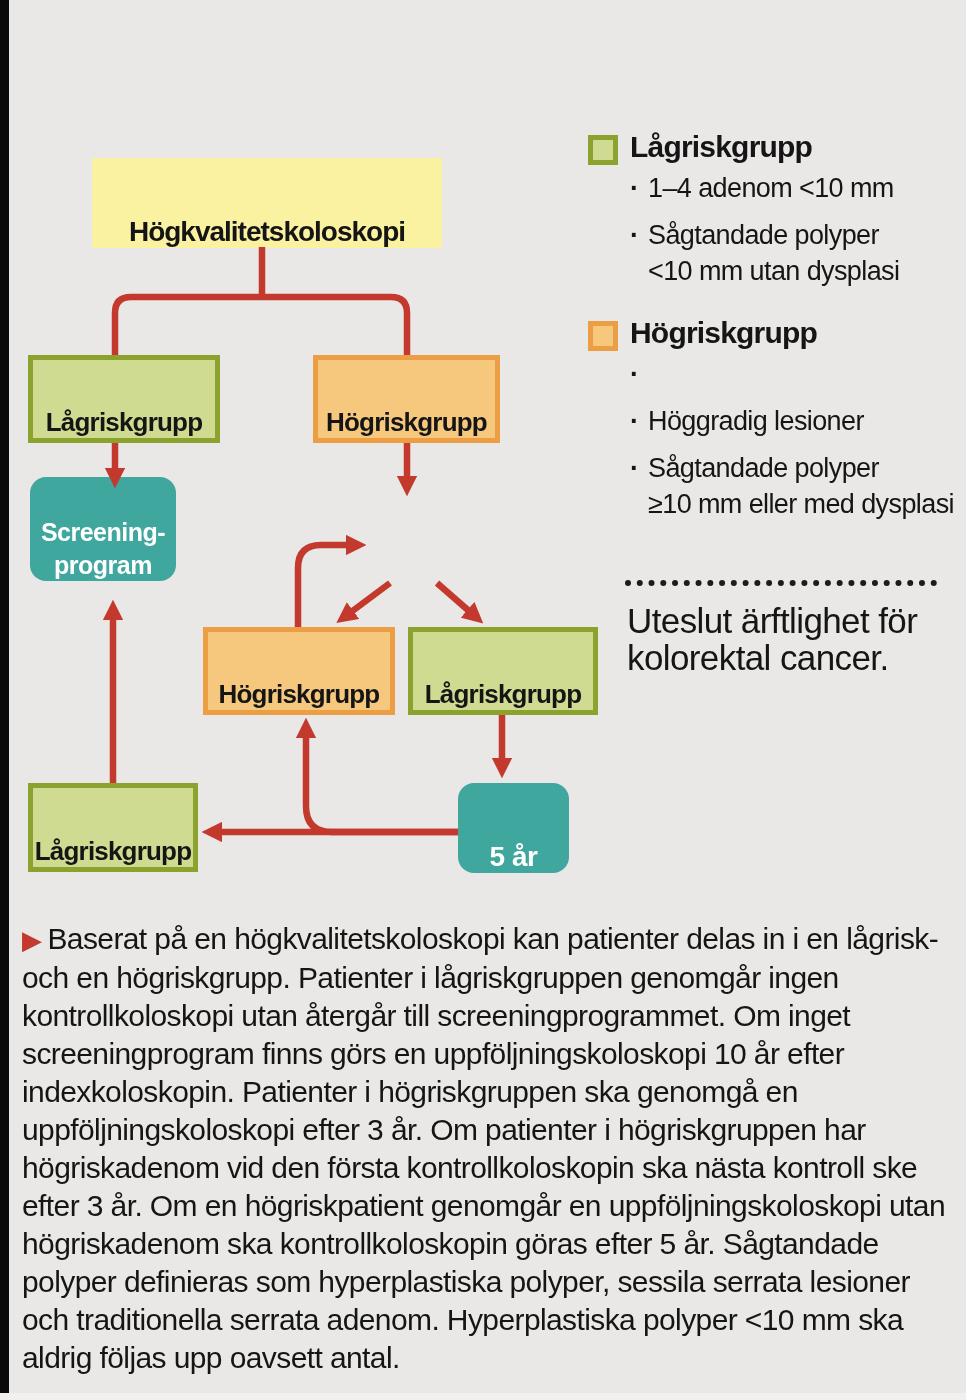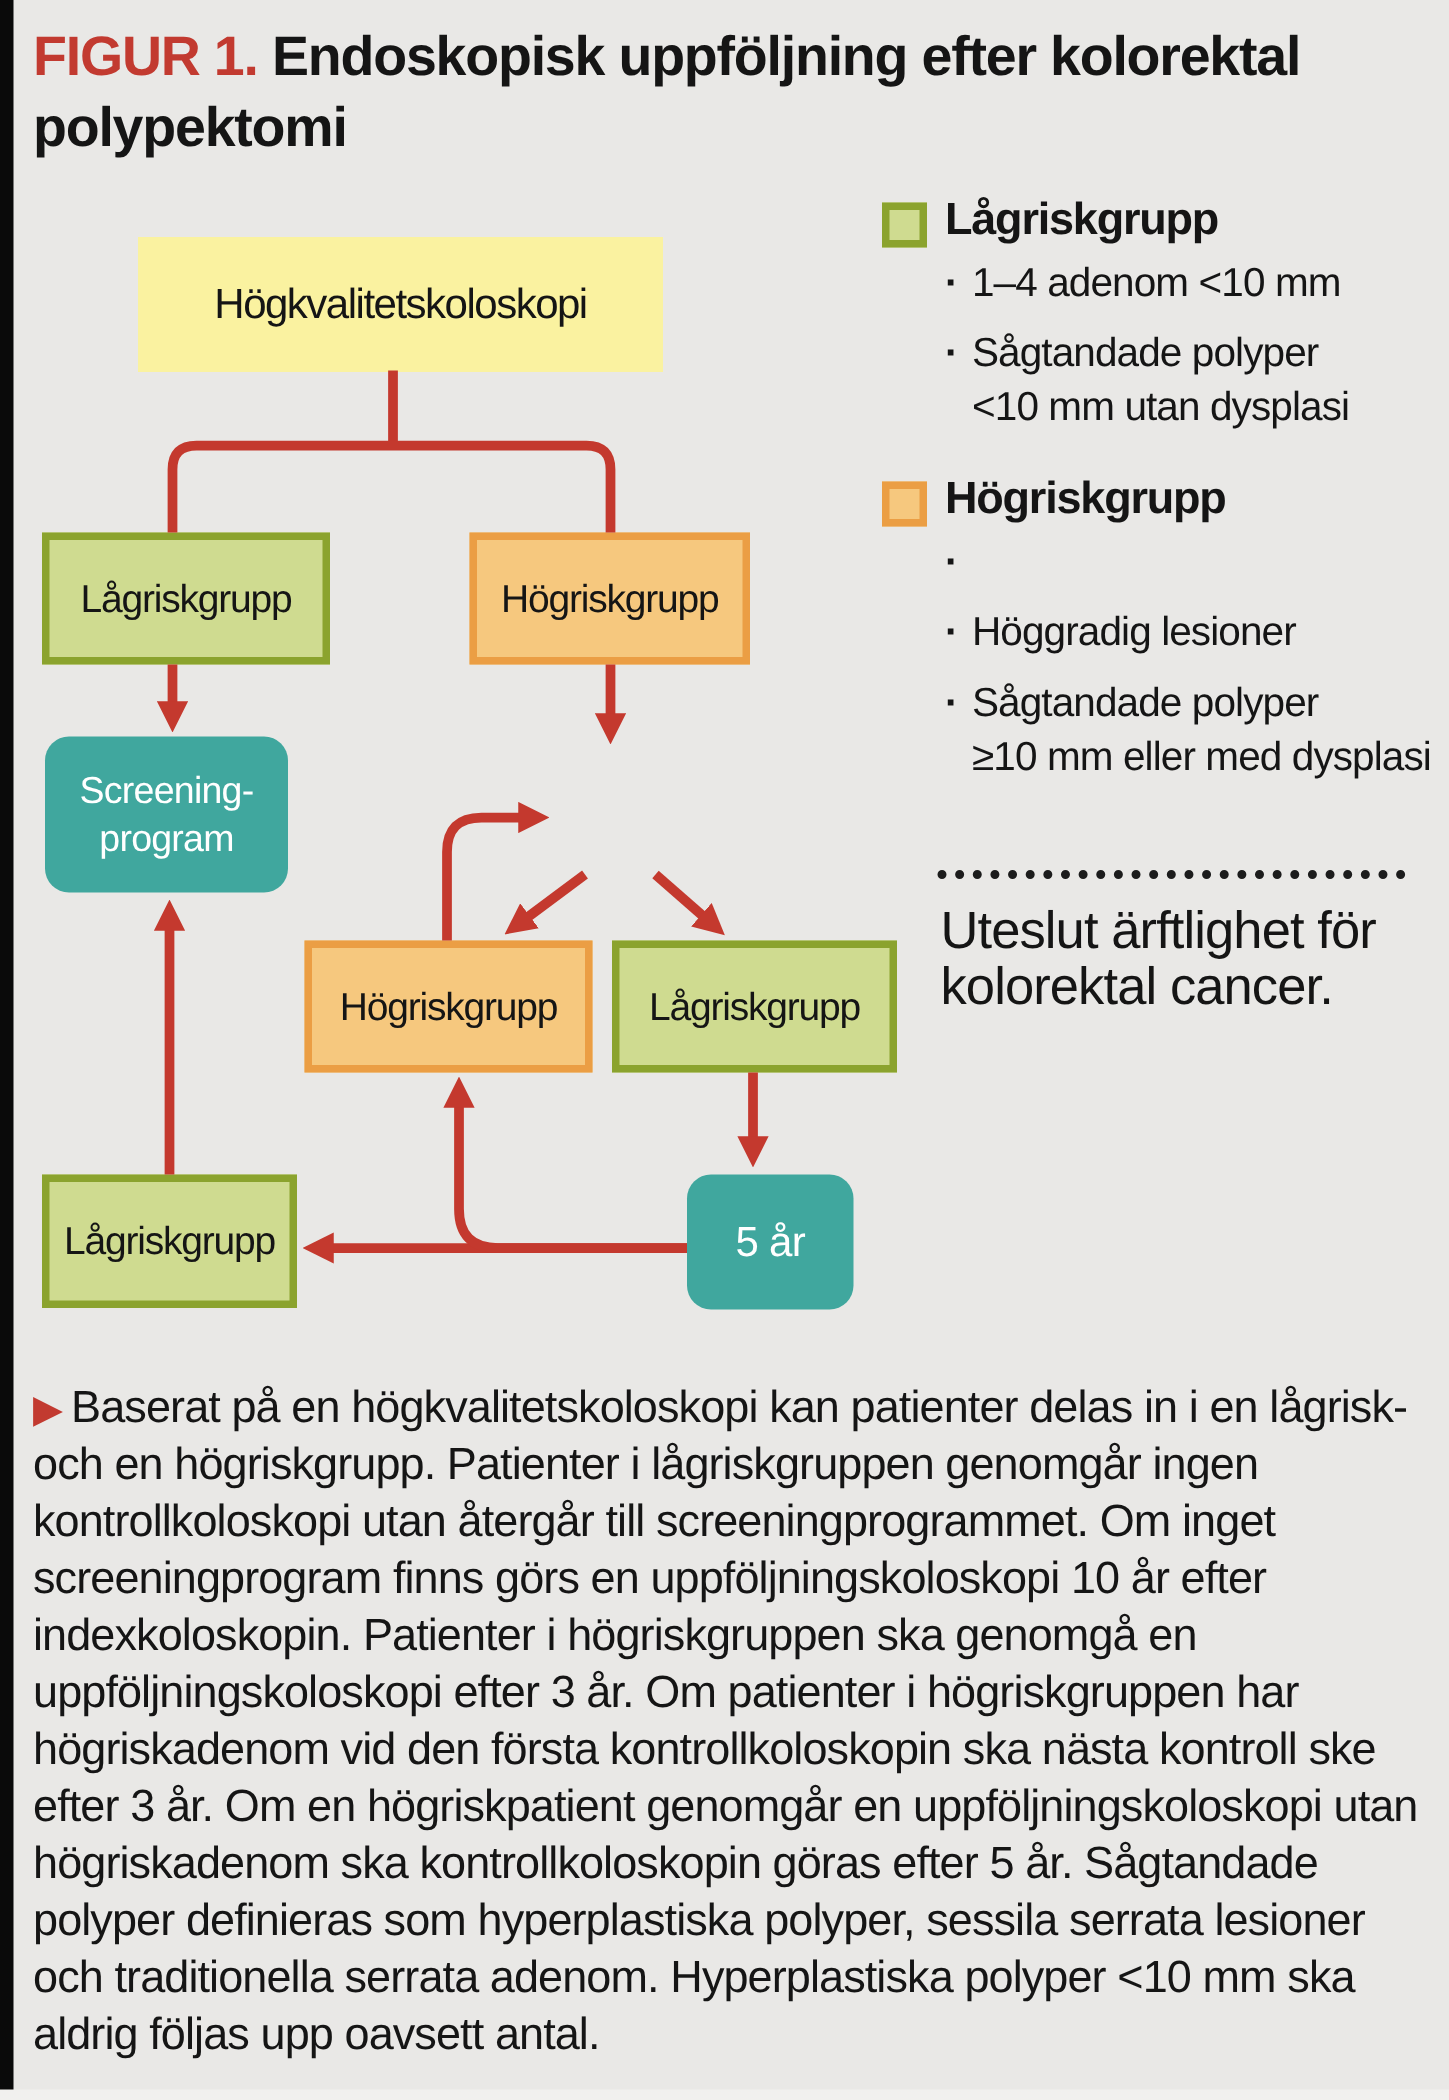--- a/index.html
+++ b/index.html
@@ -29,32 +29,32 @@
   .figtitle{
     position:absolute;left:22px;top:14px;width:932px;
     font-size:37px;font-weight:bold;line-height:1.28;letter-spacing:-0.8px;
   }
   .figtitle .figlabel{color:#c23a30;}
   .pre{white-space:pre-line;}
 
   
   .node{
     position:absolute;box-sizing:border-box;
-    display:flex;align-items:center;justify-content:center;text-align:center;
-    font-weight:normal;font-size:26px;letter-spacing:-0.8px;z-index:2;
+    display:flex;align-items:flex-end;justify-content:center;text-align:center;
+    font-weight:bold;font-size:26px;letter-spacing:-0.8px;z-index:2;
   }
   .n-yellow{background:var(--yellow);font-size:28px;letter-spacing:-1px;}
   .n-green{background:var(--green-fill);border:5px solid var(--green-border);}
   .n-orange{background:var(--orange-fill);border:5px solid var(--orange-border);}
   .n-teal{background:var(--teal);color:#fff;border-radius:16px;font-size:28px;letter-spacing:-0.5px;}
   .n-teal.small{font-size:28px;}
   #n-hq{left:92px;top:158px;width:350px;height:90px;}
   #n-low1{left:28px;top:355px;width:192px;height:88px;}
   #n-high1{left:313px;top:355px;width:187px;height:88px;}
-  #n-screening{left:30px;top:491px;width:162px;height:104px;font-size:25px;line-height:1.3;}
+  #n-screening{left:30px;top:477px;width:146px;height:104px;font-size:25px;line-height:1.3;}
   #n-3ar{left:367px;top:500px;width:90px;height:90px;}
   #n-high2{left:203px;top:627px;width:192px;height:88px;}
   #n-low2{left:408px;top:627px;width:190px;height:88px;}
   #n-5ar{left:458px;top:783px;width:111px;height:90px;}
   #n-low3{left:28px;top:783px;width:170px;height:89px;}
 
   .arrows{position:absolute;left:0;top:0;z-index:3;pointer-events:none;}
 
   
   .swatch{position:absolute;width:30px;height:30px;box-sizing:border-box;z-index:2;}
@@ -80,24 +80,20 @@
   }
   .cap-marker{color:#c23a30;margin-right:6px;font-size:26px;}
 </style>
 </head>
 <body>
 
 <div id="page">
 
   <div class="leftbar"></div>
 
-  <div class="figtitle">
-    <span class="figlabel">FIGUR 1.</span>
-    <span class="pre">Endoskopisk uppföljning efter kolorektal polypektomi</span>
-  </div>
 
   <div class="node n-yellow" id="n-hq">
     <span>Högkvalitetskoloskopi</span>
   </div>
   <div class="node n-green" id="n-low1">
     <span>Lågriskgrupp</span>
   </div>
   <div class="node n-orange" id="n-high1">
     <span>Högriskgrupp</span>
   </div>

